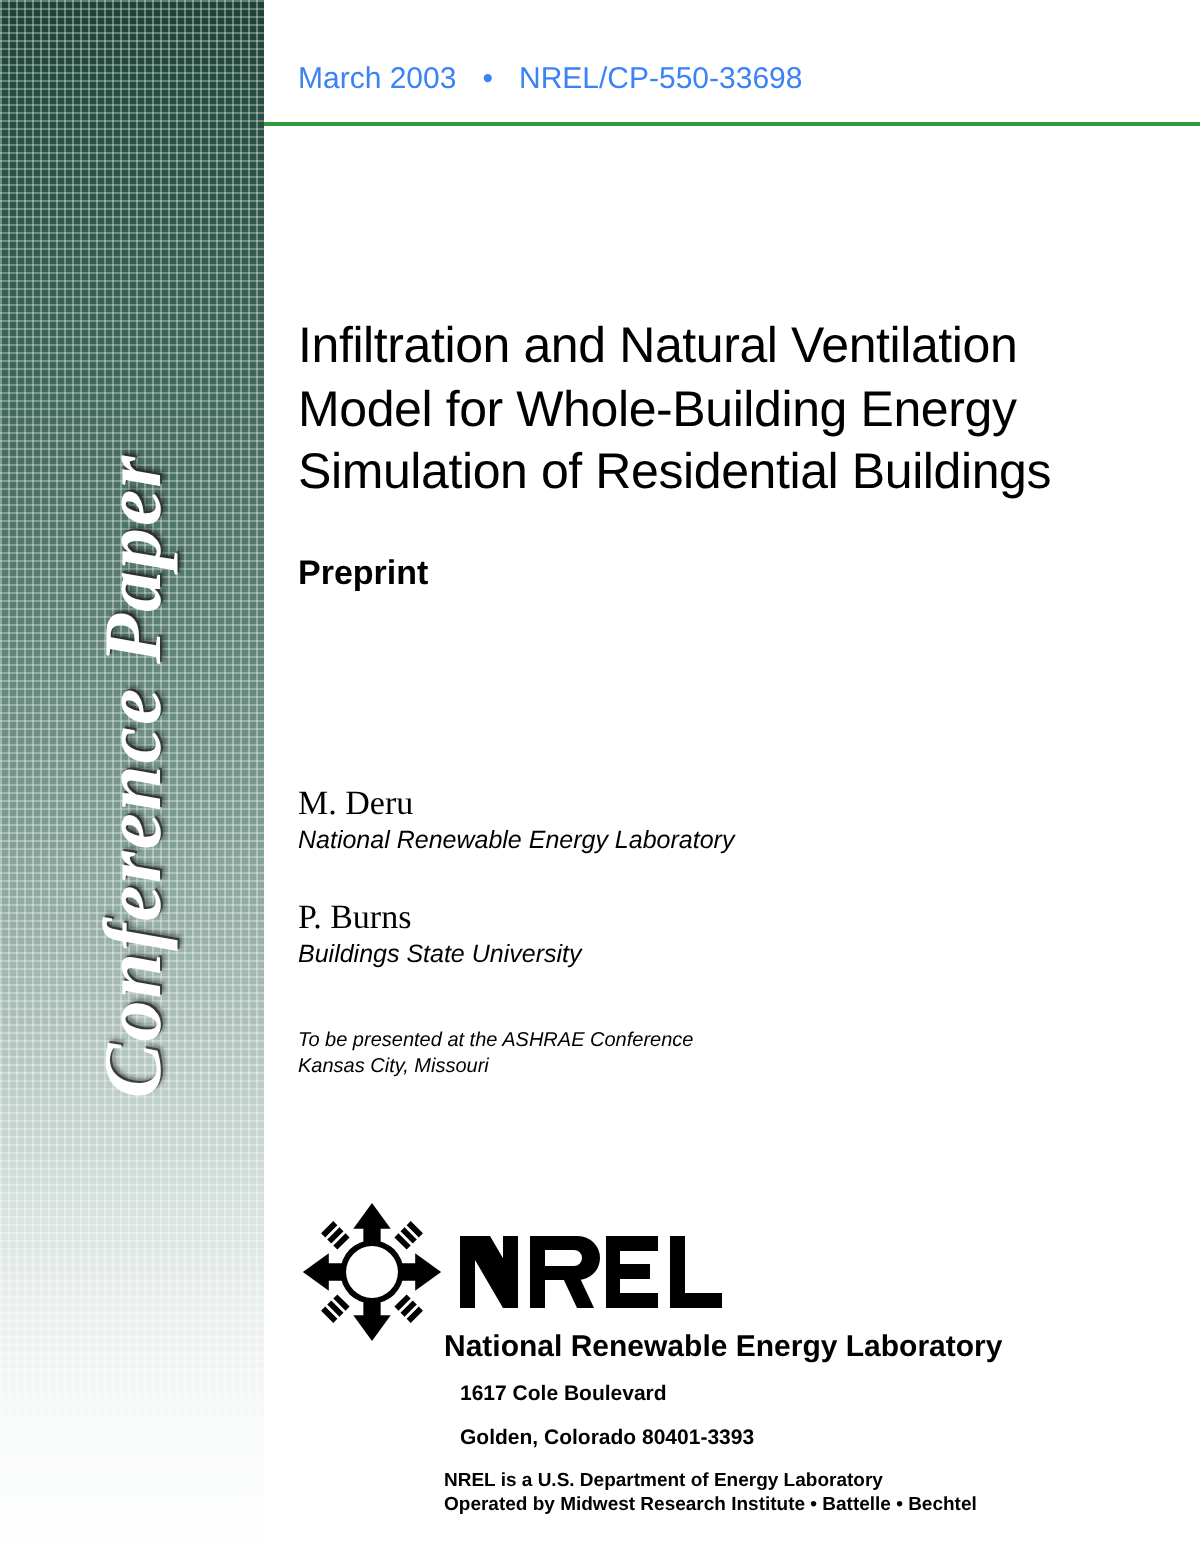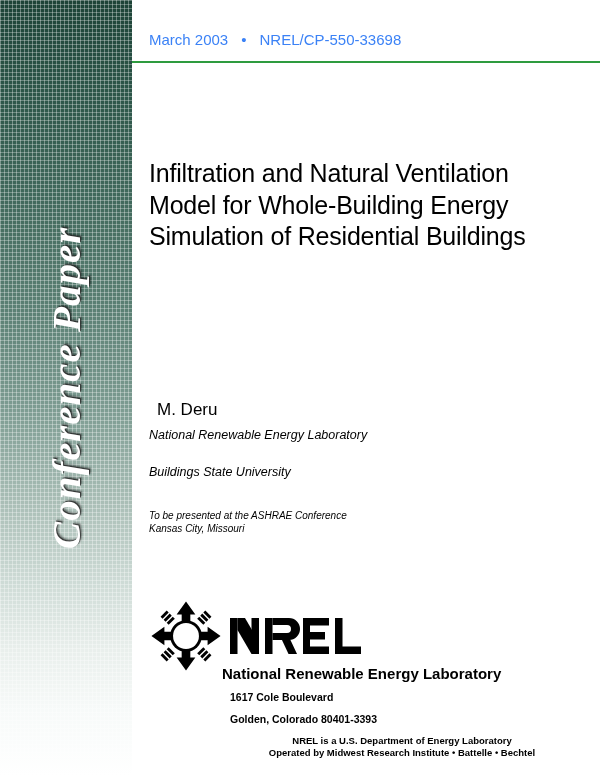--- a/index.html
+++ b/index.html
@@ -115,21 +115,22 @@
   
   #authors-block {
     position: absolute;
     left: 149px;
     top: 392px;
     width: 400px;
   }
   .author-name {
     font-size: 17px;
     font-weight: 400;
-    margin: 8px;
+    margin: 0;
+    font-family: Liberation Serif, serif;
   }
   .author-affil {
     font-size: 12.5px;
     font-style: italic;
     margin: 1px 0 0 0;
   }
   .author-gap {
     height: 22px;
   }
   #presentation-note {
@@ -179,21 +180,20 @@
     font-weight: 700;
     margin: 8px;
     line-height: 1.36;
   }
   #addr-group { margin-top: 7px; }
   .footer-note {
     font-size: 9.5px;
     font-weight: 700;
     margin: 0;
     line-height: 1.36;
-    text-align: center;
   }
   #note-group { margin-top: 8px; }
   #contract-line {
     font-size: 9.5px;
     font-weight: 700;
     margin-top: 9px;
   }
 </style>
 </head>
 <body>
@@ -203,29 +203,31 @@
   <div id="side-band-label">Conference Paper</div>
 </div>
 
 <div id="header">
   <div id="header-line"><span>March 2003</span><span id="header-bullet">•</span><span>NREL/CP-550-33698</span></div>
 </div>
 <div id="header-rule"></div>
 
 <div id="title-block">
   <h1 id="doc-title">Infiltration and Natural Ventilation Model for Whole-Building Energy Simulation of Residential Buildings</h1>
+  <div id="doc-subtitle">Preprint</div>
 </div>
 
 <div id="authors-block">
   <div>
     <p class="author-name">M. Deru</p>
     <p class="author-affil">National Renewable Energy Laboratory</p>
   </div>
   <div class="author-gap"></div>
   <div>
+    <p class="author-name">P. Burns</p>
     <p class="author-affil">Buildings State University</p>
   </div>
   <div id="presentation-note">
     <div>To be presented at the ASHRAE Conference</div>
     <div>Kansas City, Missouri</div>
   </div>
 </div>
 
 <div id="logo-block">
   <div id="logo-row">

